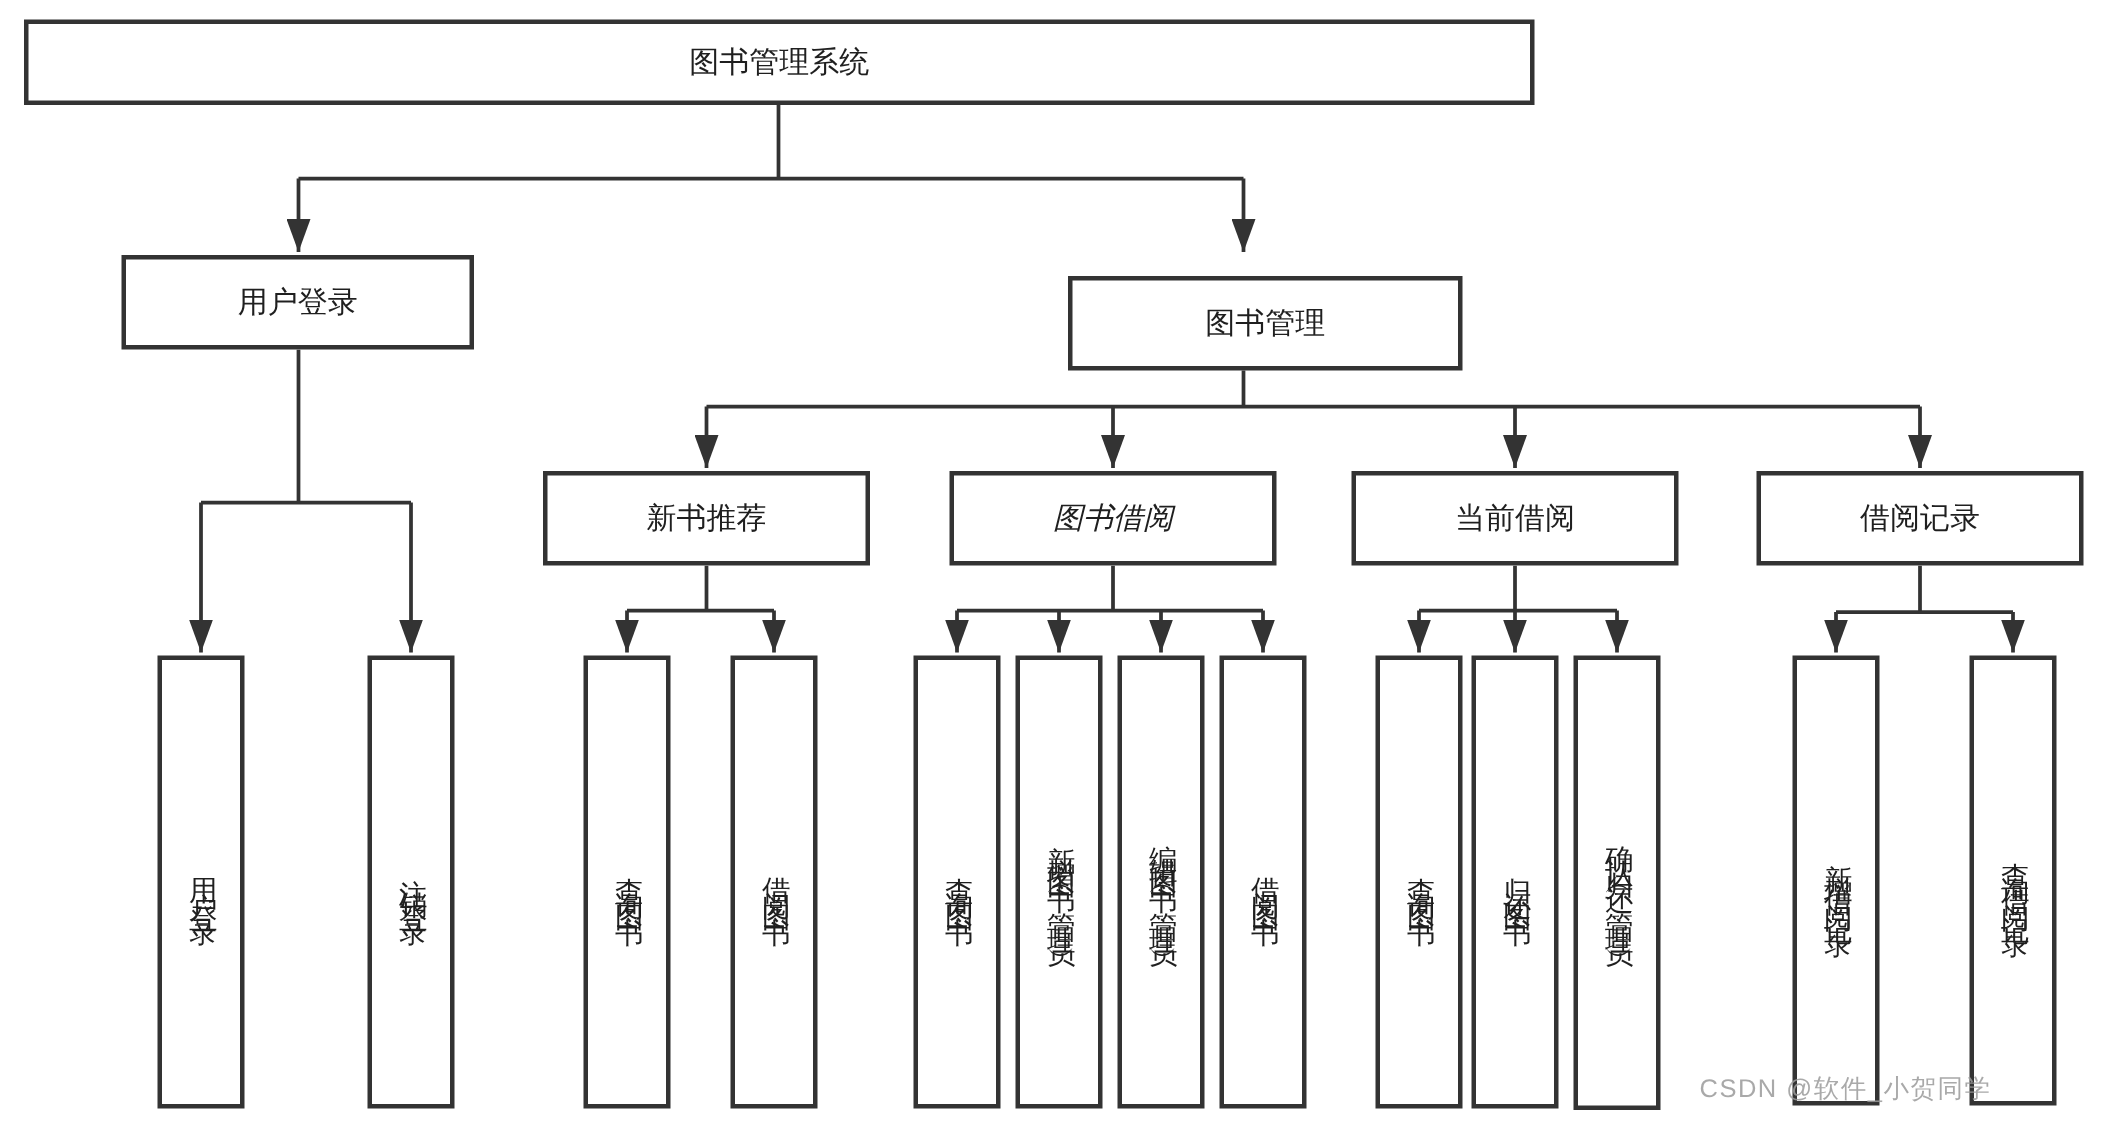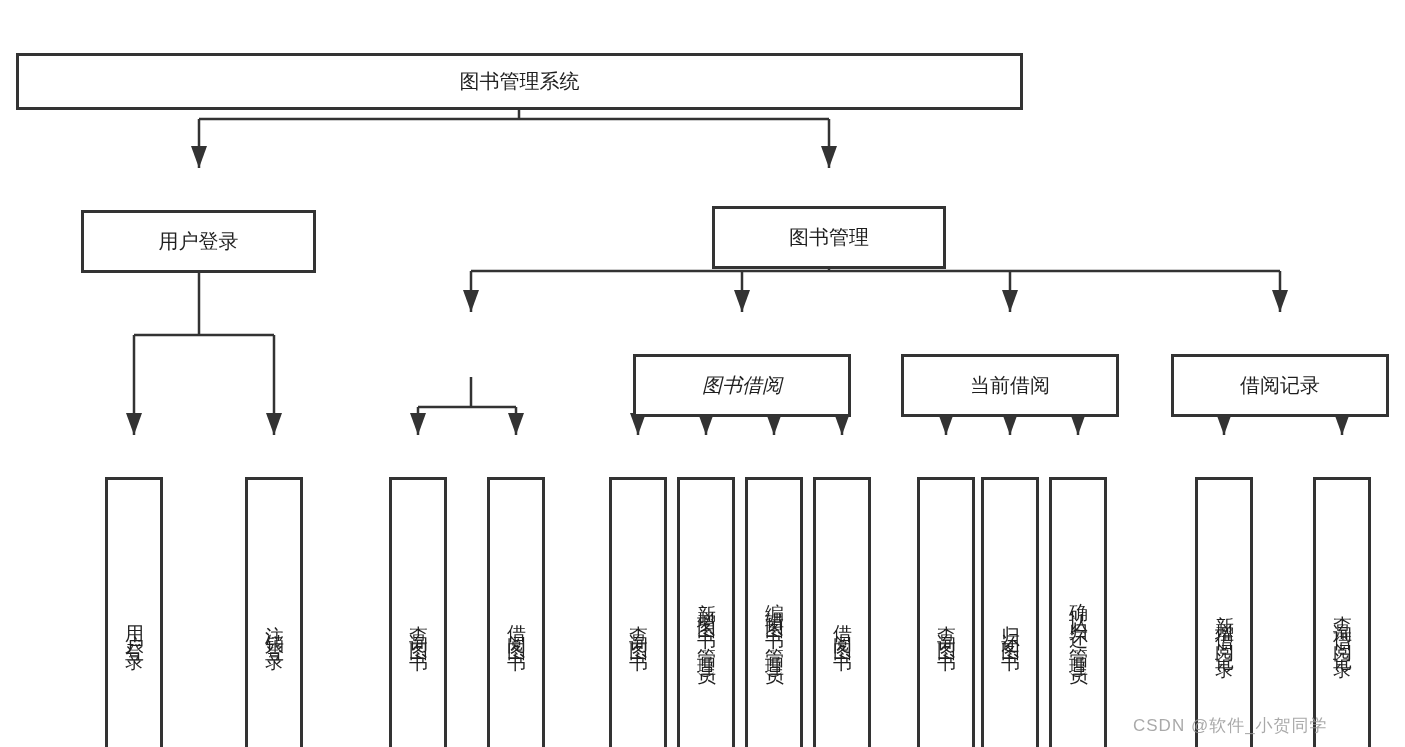--- a/index.html
+++ b/index.html
@@ -28,21 +28,20 @@
     box-sizing: border-box;
     background: #ffffff;
     border: 3px solid #333333;
     display: flex;
     align-items: center;
     justify-content: center;
     color: #1f1f1f;
     z-index: 2;
     font-size: 20px;
     white-space: nowrap;
-    margin-top: 40px;
   }
   .leaf > span {
     writing-mode: vertical-rl;
     text-orientation: mixed;
     letter-spacing: 9px;
     line-height: 1.1;
     font-size: 19px;
     white-space: nowrap;
   }
   .watermark {
@@ -112,24 +111,27 @@
     </g>
   </svg>
 
   <div class="box" style="left:16px; top:13px; width:1007px; height:57px;">
     <span>图书管理系统</span>
   </div>
 
   <div class="box" style="left:81px; top:170px; width:235px; height:63px;">
     <span>用户登录</span>
   </div>
-  <div class="box" style="left:712px; top:166px; width:234px; height:63px;">
+  <div class="box" style="left:712px; top:184px; width:263px; height:63px;">
     <span>图书管理</span>
   </div>
 
+  <div class="box" style="left:362px; top:314px; width:218px; height:63px;">
+    <span>新书推荐</span>
+  </div>
   <div class="box" style="left:633px; top:314px; width:218px; height:63px;font-style:italic;">
     <span>图书借阅</span>
   </div>
   <div class="box" style="left:901px; top:314px; width:218px; height:63px;align-items:center;">
     <span>当前借阅</span>
   </div>
   <div class="box" style="left:1171px; top:314px; width:218px; height:63px;align-items:center;">
     <span>借阅记录</span>
   </div>
 

